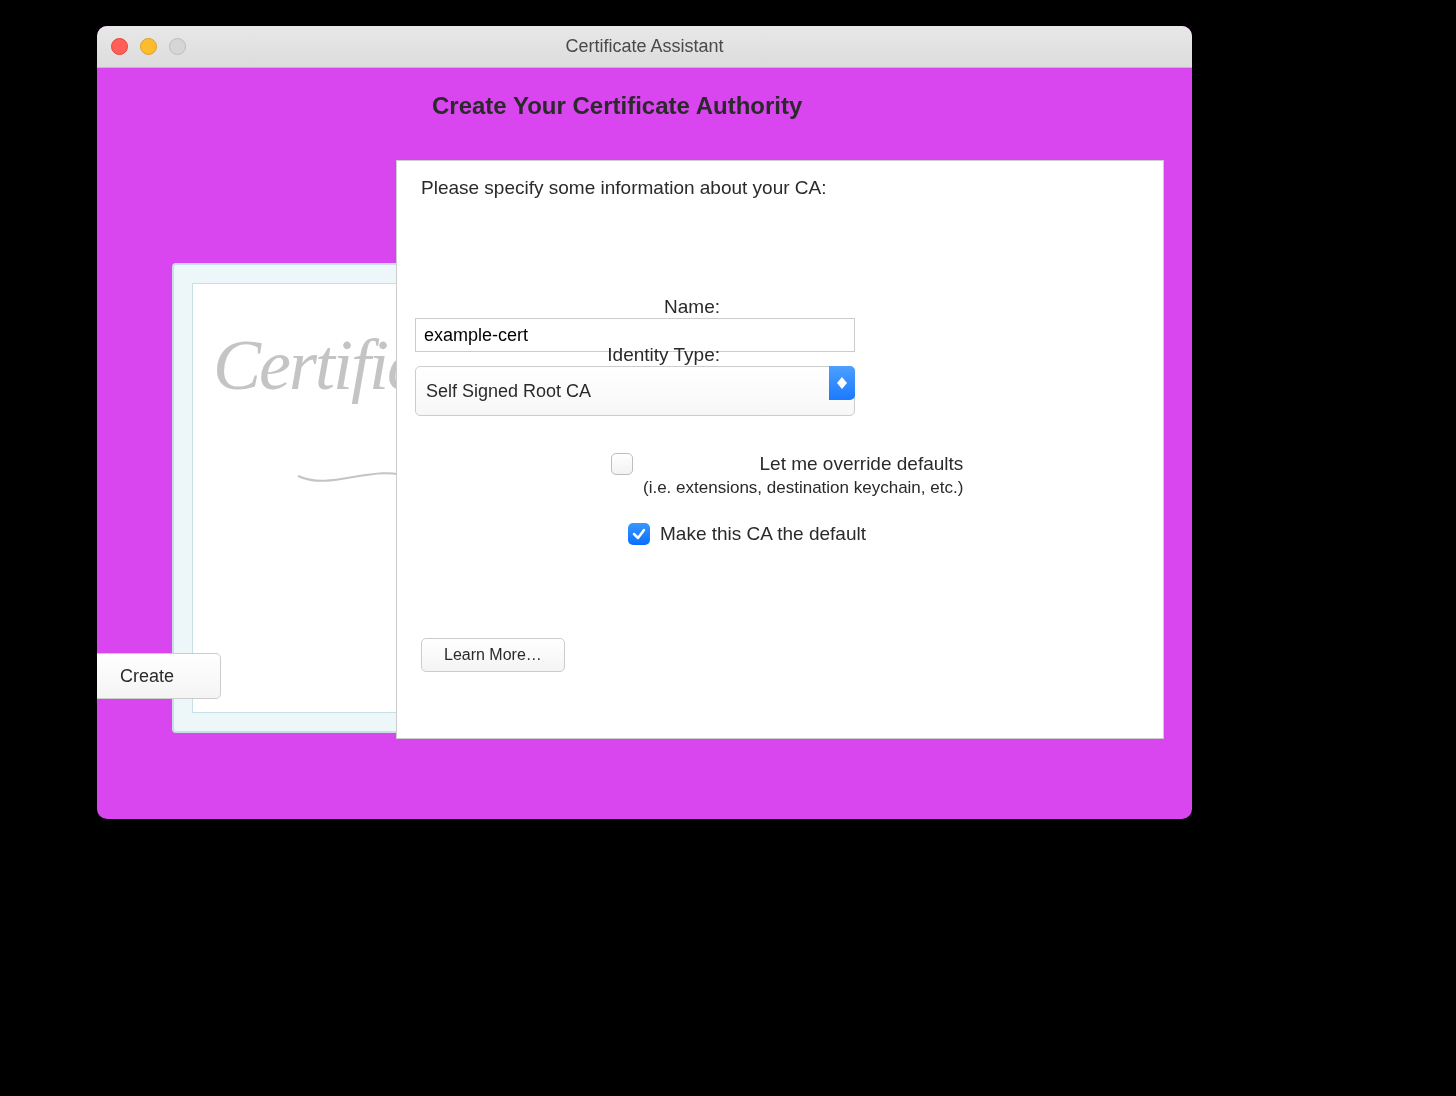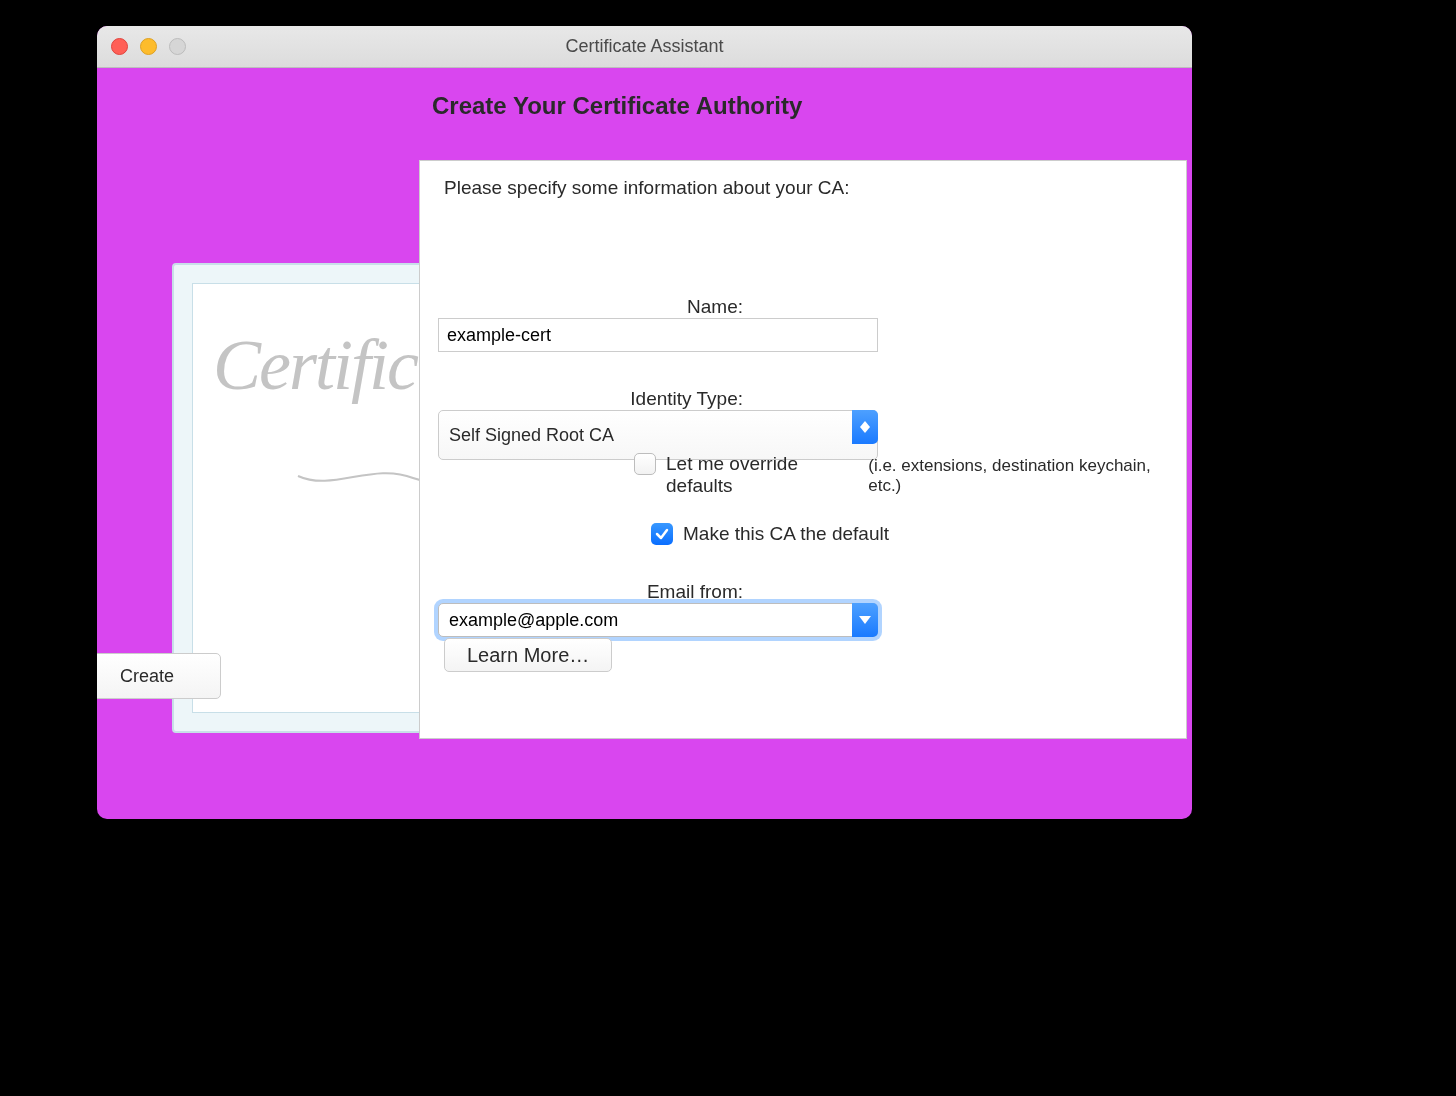--- a/index.html
+++ b/index.html
@@ -64,21 +64,21 @@
     .page-heading {
       position: absolute;
       left: 335px;
       top: 24px;
       font-size: 24px;
       font-weight: 700;
       color: #2a2a2a;
     }
     .form-panel {
       position: absolute;
-      left: 322px;
+      left: 299px;
       top: 64px;
       width: 768px;
       height: 579px;
       background: #ffffff;
       border: 1px solid #cccccc;
     }
     .panel-desc {
       position: absolute;
       left: 24px;
       top: 16px;
@@ -142,21 +142,21 @@
       flex-direction: column;
     }
     .form-label {
       text-align: right;
       font-size: 19px;
       color: #2a2a2a;
       margin-right: 10px;
     }
     .field-name { left: 18px; top: 135px; }
     .field-name .form-label { width: 180px; }
-    .field-identity { left: 18px; top: 183px; margin-top: 44px; }
+    .field-identity { left: 18px; top: 183px; }
     .field-identity .form-label { width: 180px; }
     .field-usercert { left: 18px; top: 231px; }
     .field-usercert .form-label { width: 180px; }
     .field-email { left: 18px; top: 420px; }
     .field-email .form-label { width: 180px; }
     .text-input {
       width: 440px;
       height: 34px;
       border: 1px solid #cccccc;
       font-size: 18px;
@@ -219,21 +219,22 @@
       border: 1px solid #bdbdbd;
     }
     .checkbox.checked {
       background: linear-gradient(#3898ff, #0a6eff);
       border: none;
     }
     .checkbox.checked svg { width: 14px; height: 14px; }
     .checkbox.checked svg path { stroke: #fff; stroke-width: 2.5; fill: none; stroke-linecap: round; stroke-linejoin: round; }
     .cb-text-col {
       display: flex;
-      flex-direction: row;
+      flex-direction: column;
+      align-items: flex-end;
     }
     .cb-label {
       font-size: 19px;
       color: #2a2a2a;
     }
     .cb-subtext {
       font-size: 17px;
       color: #2a2a2a;
       margin-top: 3px;
     }
@@ -269,21 +270,21 @@
     .email-arrow svg path { fill: #fff; }
     .learn-more-btn {
       position: absolute;
       left: 24px;
       top: 477px;
       height: 34px;
       padding: 0 22px;
       background: linear-gradient(#ffffff, #f4f4f4);
       border: 1px solid #cccccc;
       border-radius: 5px;
-      font-size: 20px;
+      font-size: 16px;
       color: #2a2a2a;
       cursor: pointer;
     }
     .create-btn {
       position: absolute;
       right: 24px;
       bottom: 22px;
       height: 46px;
       width: 148px;
       background: linear-gradient(#ffffff, #f4f4f4);
@@ -369,31 +370,20 @@
         <div class="checkbox checked">
           <svg viewBox="0 0 14 14">
               <path d="M2,7 L6,11 L12,3"></path>
             </svg>
         </div>
         <div class="cb-text-col">
           <div class="cb-label">Make this CA the default</div>
         </div>
       </div>
 
-      <div class="form-group field-email">
-        <div class="form-label">Email from:</div>
-        <div class="email-combo-wrap">
-          <input type="text" class="email-input" value="example@apple.com" style="">
-          <div class="email-arrow">
-            <svg viewBox="0 0 12 8">
-                <path d="M6,8 L12,0 L0,0 Z"></path>
-              </svg>
-          </div>
-        </div>
-      </div>
 
       <button class="learn-more-btn">Learn More…</button>
 
     </div>
 
     <button class="create-btn overlay-layer">Create</button>
 
   </div>
 </div>
 

